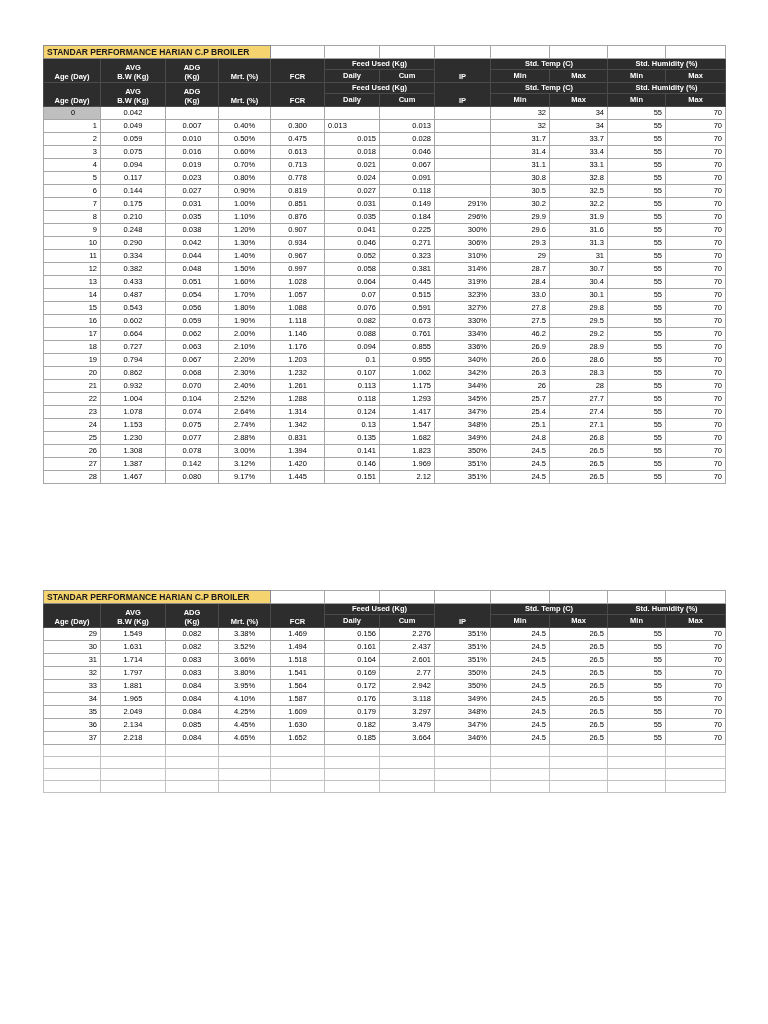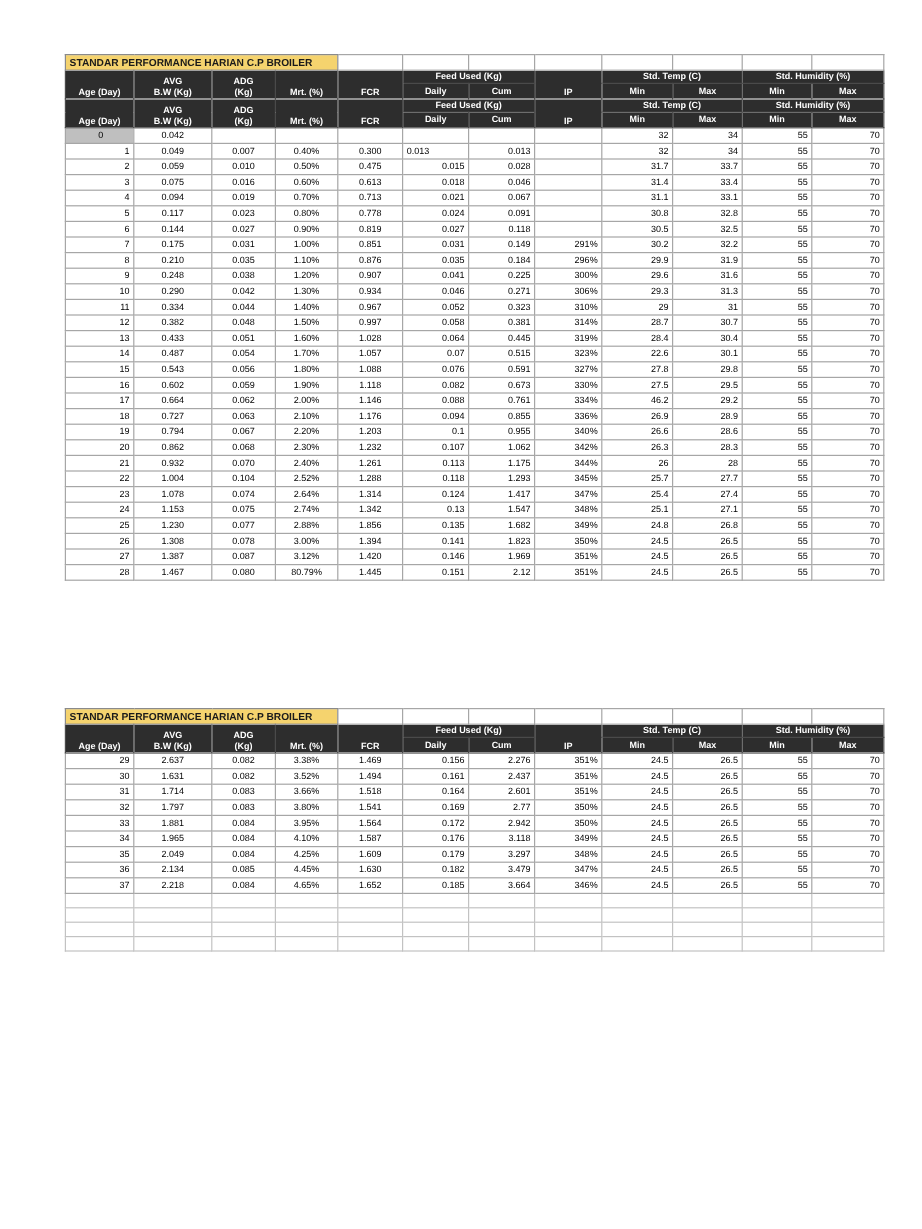--- a/index.html
+++ b/index.html
@@ -3,21 +3,21 @@
 <meta charset="utf-8">
 <style>
   * { box-sizing: border-box; margin: 0; padding: 0; }
   html, body { width: 768px; height: 1024px; background: #ffffff; }
   body { font-family: "Liberation Sans", sans-serif; position: relative; }
 
   .page { position: absolute; inset: 0; background: #ffffff; }
 
   table.perf {
     position: absolute;
-    left: 54px;
+    left: 43px;
     width: 682px;
     border-collapse: collapse;
     table-layout: fixed;
     background: #ffffff;
     border-radius: 27px;
   }
   #table1 { top: 45px; }
   #table2 { top: 590px; }
 
   td, th {
@@ -360,21 +360,21 @@
         </tr>
         <tr>
           <td class="dc c0">14</td>
           <td class="dc c1">0.487</td>
           <td class="dc c2">0.054</td>
           <td class="dc c3">1.70%</td>
           <td class="dc c4">1.057</td>
           <td class="dc c5">0.07</td>
           <td class="dc c6">0.515</td>
           <td class="dc c7">323%</td>
-          <td class="dc c8">22.6</td>
+          <td class="dc c8">33.0</td>
           <td class="dc c9">30.1</td>
           <td class="dc c10">55</td>
           <td class="dc c11">70</td>
         </tr>
         <tr>
           <td class="dc c0">15</td>
           <td class="dc c1">0.543</td>
           <td class="dc c2">0.056</td>
           <td class="dc c3">1.80%</td>
           <td class="dc c4">1.088</td>
@@ -510,21 +510,21 @@
           <td class="dc c8">25.1</td>
           <td class="dc c9">27.1</td>
           <td class="dc c10">55</td>
           <td class="dc c11">70</td>
         </tr>
         <tr>
           <td class="dc c0">25</td>
           <td class="dc c1">1.230</td>
           <td class="dc c2">0.077</td>
           <td class="dc c3">2.88%</td>
-          <td class="dc c4">1.856</td>
+          <td class="dc c4">0.831</td>
           <td class="dc c5">0.135</td>
           <td class="dc c6">1.682</td>
           <td class="dc c7">349%</td>
           <td class="dc c8">24.8</td>
           <td class="dc c9">26.8</td>
           <td class="dc c10">55</td>
           <td class="dc c11">70</td>
         </tr>
         <tr>
           <td class="dc c0">26</td>
@@ -536,36 +536,36 @@
           <td class="dc c6">1.823</td>
           <td class="dc c7">350%</td>
           <td class="dc c8">24.5</td>
           <td class="dc c9">26.5</td>
           <td class="dc c10">55</td>
           <td class="dc c11">70</td>
         </tr>
         <tr>
           <td class="dc c0">27</td>
           <td class="dc c1">1.387</td>
-          <td class="dc c2">0.087</td>
+          <td class="dc c2">0.142</td>
           <td class="dc c3">3.12%</td>
           <td class="dc c4">1.420</td>
           <td class="dc c5">0.146</td>
           <td class="dc c6">1.969</td>
           <td class="dc c7">351%</td>
           <td class="dc c8">24.5</td>
           <td class="dc c9">26.5</td>
           <td class="dc c10">55</td>
           <td class="dc c11">70</td>
         </tr>
         <tr>
           <td class="dc c0">28</td>
           <td class="dc c1">1.467</td>
           <td class="dc c2">0.080</td>
-          <td class="dc c3">80.79%</td>
+          <td class="dc c3">9.17%</td>
           <td class="dc c4">1.445</td>
           <td class="dc c5">0.151</td>
           <td class="dc c6">2.12</td>
           <td class="dc c7">351%</td>
           <td class="dc c8">24.5</td>
           <td class="dc c9">26.5</td>
           <td class="dc c10">55</td>
           <td class="dc c11">70</td>
         </tr>
       </tbody>
@@ -620,21 +620,21 @@
         <th class="hc">Cum</th>
         <th class="hc">Min</th>
         <th class="hc">Max</th>
         <th class="hc">Min</th>
         <th class="hc">Max</th>
       </tr>
     </thead>
     <tbody id="t2body">
         <tr>
           <td class="dc c0">29</td>
-          <td class="dc c1">2.637</td>
+          <td class="dc c1">1.549</td>
           <td class="dc c2">0.082</td>
           <td class="dc c3">3.38%</td>
           <td class="dc c4">1.469</td>
           <td class="dc c5">0.156</td>
           <td class="dc c6">2.276</td>
           <td class="dc c7">351%</td>
           <td class="dc c8">24.5</td>
           <td class="dc c9">26.5</td>
           <td class="dc c10">55</td>
           <td class="dc c11">70</td>

